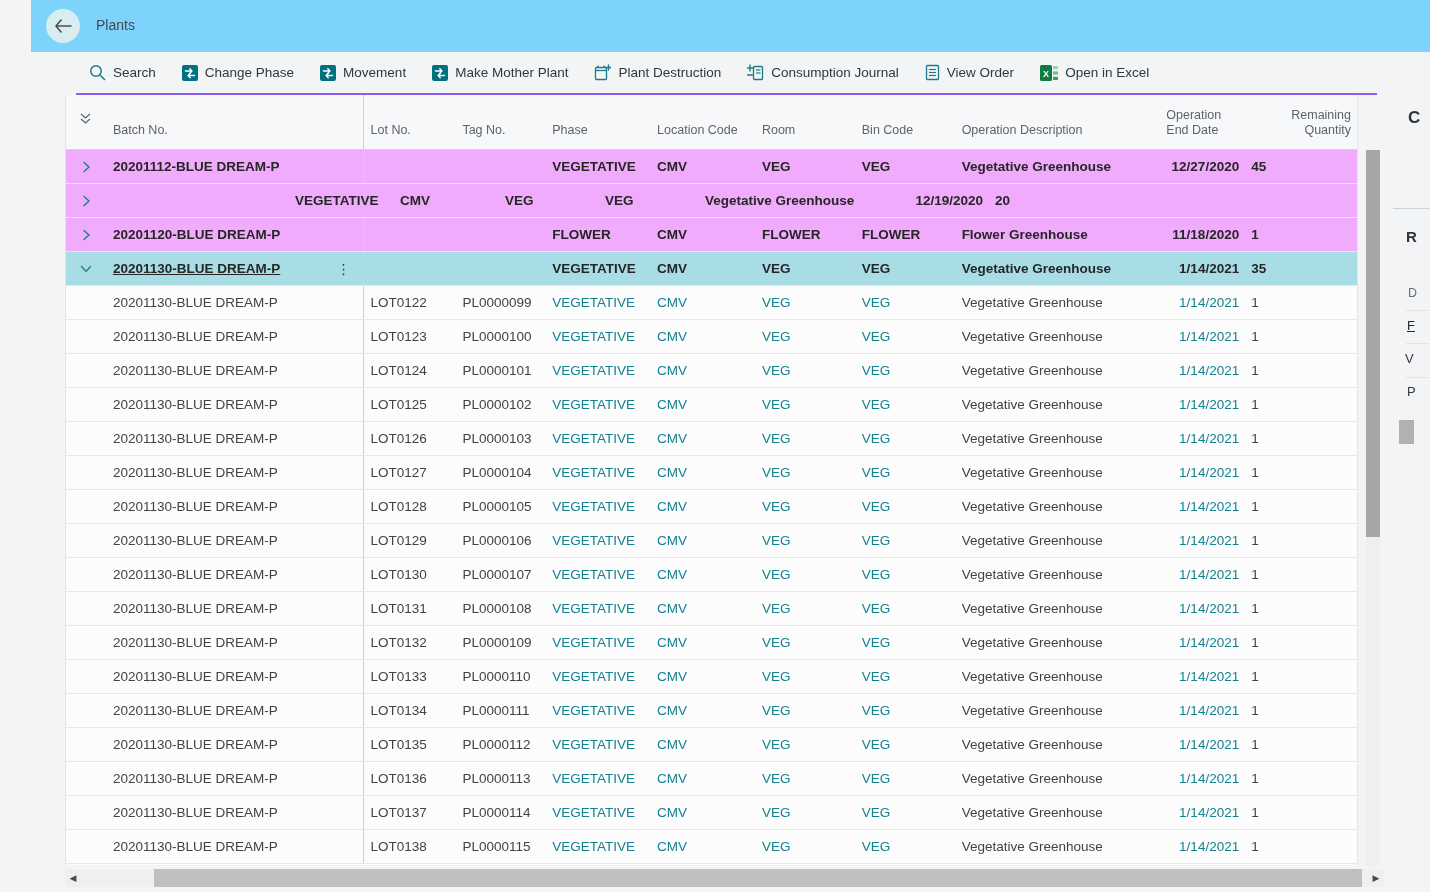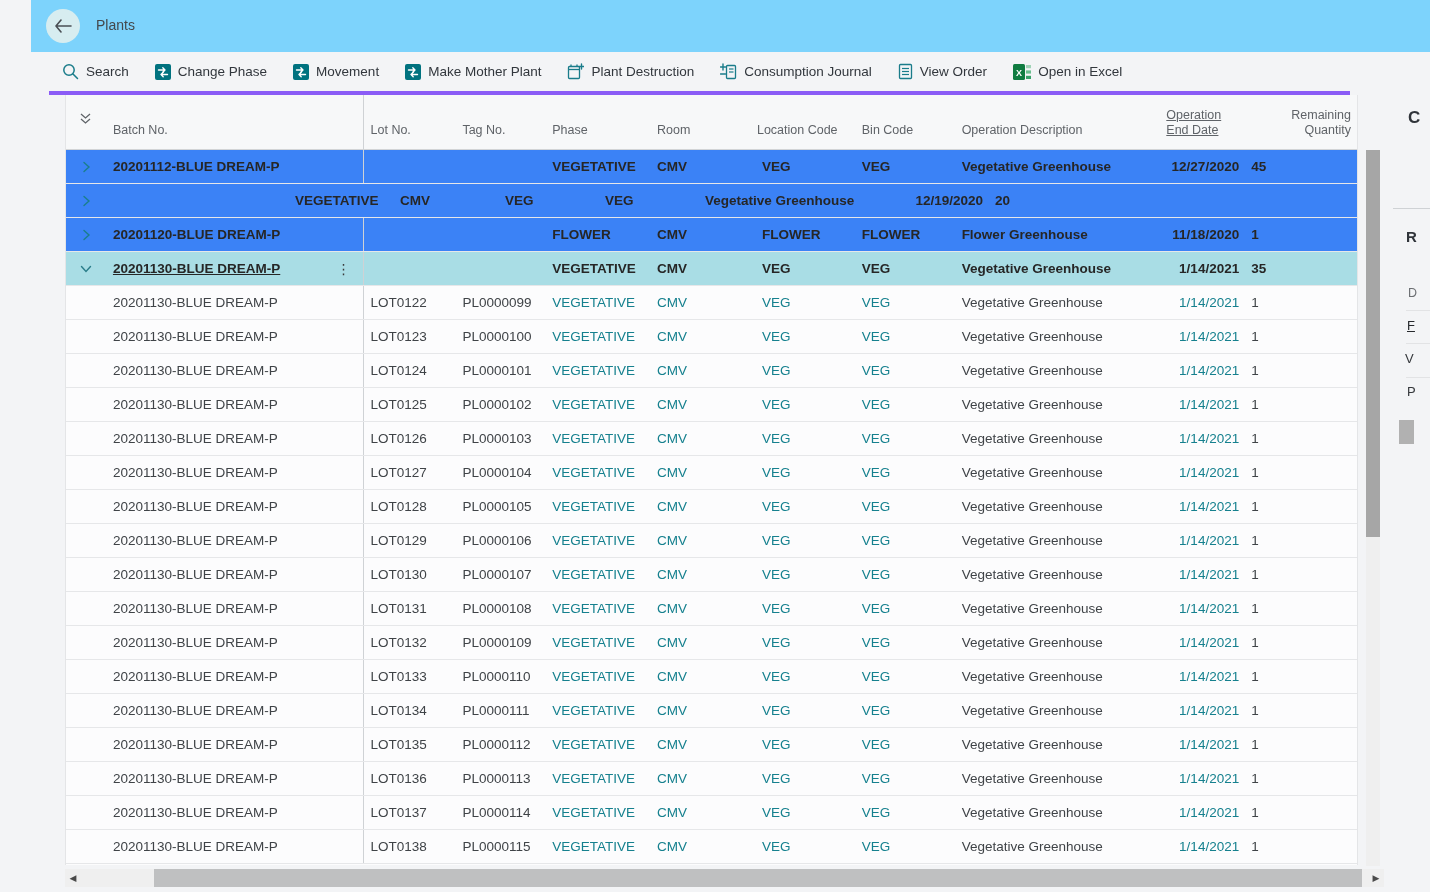--- a/index.html
+++ b/index.html
@@ -6,52 +6,52 @@
   html,body { width:1430px; height:892px; overflow:hidden;
     font-family:"Liberation Sans", sans-serif; background:#f3f4f6; color:#3f4347; }
 
   
   .topbar { position:absolute; left:0; top:0; width:1430px; height:52px; background:#7dd3fc;margin-left:31px; }
   .back-btn { position:absolute; left:15px; top:9px; width:34px; height:34px; border-radius:50%;
     background:#d7edf0; display:flex; align-items:center; justify-content:center; cursor:pointer; }
   .page-title { position:absolute; left:65px; top:17px; font-size:14px; color:#44484c; }
 
   
-  .toolbar { position:absolute; left:49px; top:52px; width:1301px; height:43px;
+  .toolbar { position:absolute; left:76px; top:52px; width:1301px; height:43px;
     display:flex; align-items:center; gap:26px; padding-left:13px;
-    border-bottom:4px solid #8b5cf6; }
+    border-bottom:2px solid #8b5cf6; }
   .tb-item { display:flex; align-items:center; gap:7px; font-size:13.5px; color:#32373d;
     cursor:pointer; white-space:nowrap; }
   .tb-item svg { display:block; }
 
   
   .table-wrap { position:absolute; left:65px; top:95px; width:1293px; height:770px;
     background:#fcfcfd; border-left:1px solid #e4e5e7; border-right:1px solid #e4e5e7; }
   .thead { display:flex; height:55px; background:#f7f8f9; border-bottom:1px solid #d2d4d6;
     align-items:flex-end; font-size:12.5px; color:#5f6368; }
   .thead .cell { padding-bottom:11px; line-height:15px; cursor:pointer; }
   .trow { display:flex; height:34px; border-bottom:1px solid #e6e7e9; background:#fcfcfd;
     font-size:13.5px; align-items:center; cursor:pointer; }
-  .trow.group { background:#3b82f6; font-weight:bold; color:#262626; }
+  .trow.group { background:#f0abfc; font-weight:bold; color:#262626; }
   .trow.selected { background:#a9dde5; }
   .cell { padding-left:7px; overflow:hidden; white-space:nowrap; height:100%;
     display:flex; align-items:center; }
   .thead .cell { align-items:flex-end; }
   .c-expand { width:40px; justify-content:center; padding-left:0; }
   .c-batch  { width:258px; border-right:1px solid #cfd2d5; position:relative; }
   .c-lot    { width:92px; }
   .c-tag    { width:90px;text-align:right; }
   .c-phase  { width:105px; }
   .c-loc    { width:105px; }
   .c-room   { width:100px; }
   .c-bin    { width:100px;text-align:center; }
   .c-op     { width:205px; }
   .c-date   { width:85px;  justify-content:flex-end; padding-right:5px; }
   .c-qty    { width:113px; padding-right:6px; }
-  .thead .c-date { justify-content:center;text-decoration:underline; }
+  .thead .c-date { justify-content:center; }
   .thead .c-qty  { text-align:right; }
   .thead .wrap2 { white-space:normal; width:100%; }
   .link { color:#15808e; }
   .batch-text.selected-focus { text-decoration:underline; }
   .dots { position:absolute; right:12px; top:0; height:100%; display:flex; align-items:center;
     color:#3a3a3a; font-size:14px; letter-spacing:0; cursor:pointer; font-weight:normal; }
   .chev { display:flex; align-items:center; cursor:pointer; }
 
   
   .vscroll { position:absolute; left:1366px; top:150px; width:14px; height:716px; background:#efefef; }
@@ -170,25 +170,25 @@
       </div>
     <div class="cell c-lot">
         <span>Lot No.</span>
       </div>
     <div class="cell c-tag">
         <span>Tag No.</span>
       </div>
     <div class="cell c-phase">
         <span>Phase</span>
       </div>
+    <div class="cell c-loc">
+        <span>Location Code</span>
+      </div>
     <div class="cell c-room">
         <span>Room</span>
-      </div>
-    <div class="cell c-loc">
-        <span>Location Code</span>
       </div>
     <div class="cell c-bin">
         <span>Bin Code</span>
       </div>
     <div class="cell c-op">
         <span>Operation Description</span>
       </div>
     <div class="cell c-date">
         <span class="wrap2">Operation End Date</span>
       </div>

